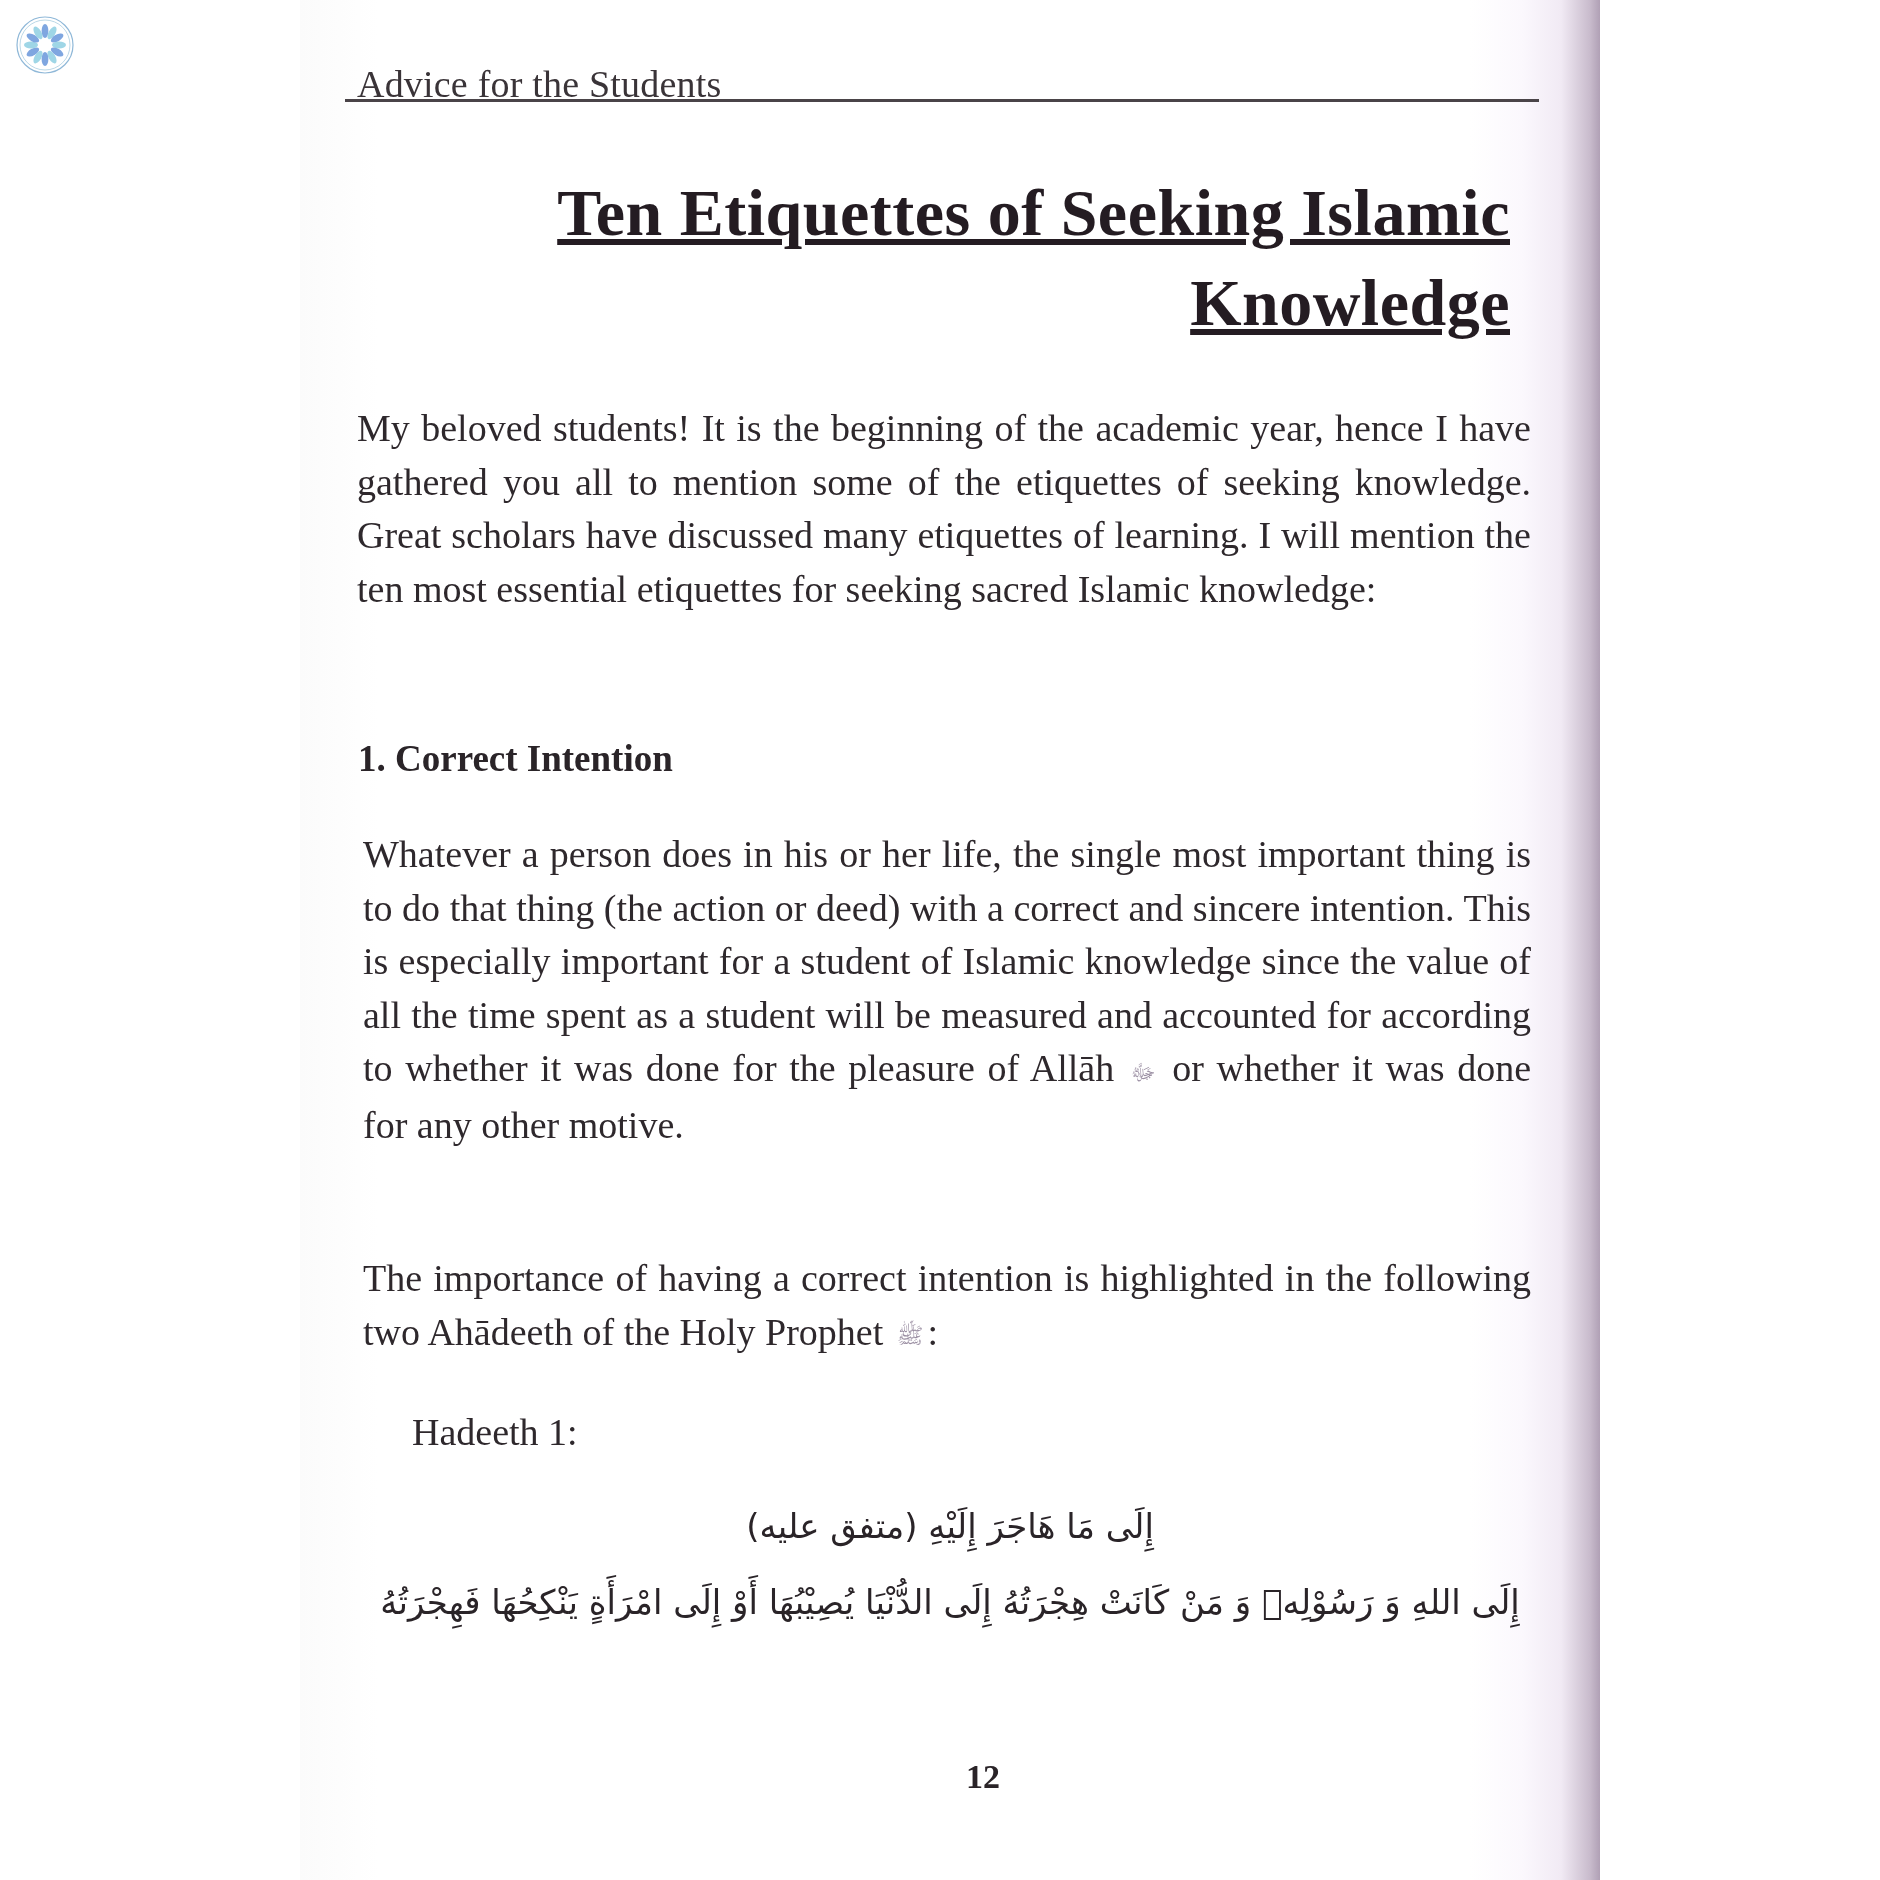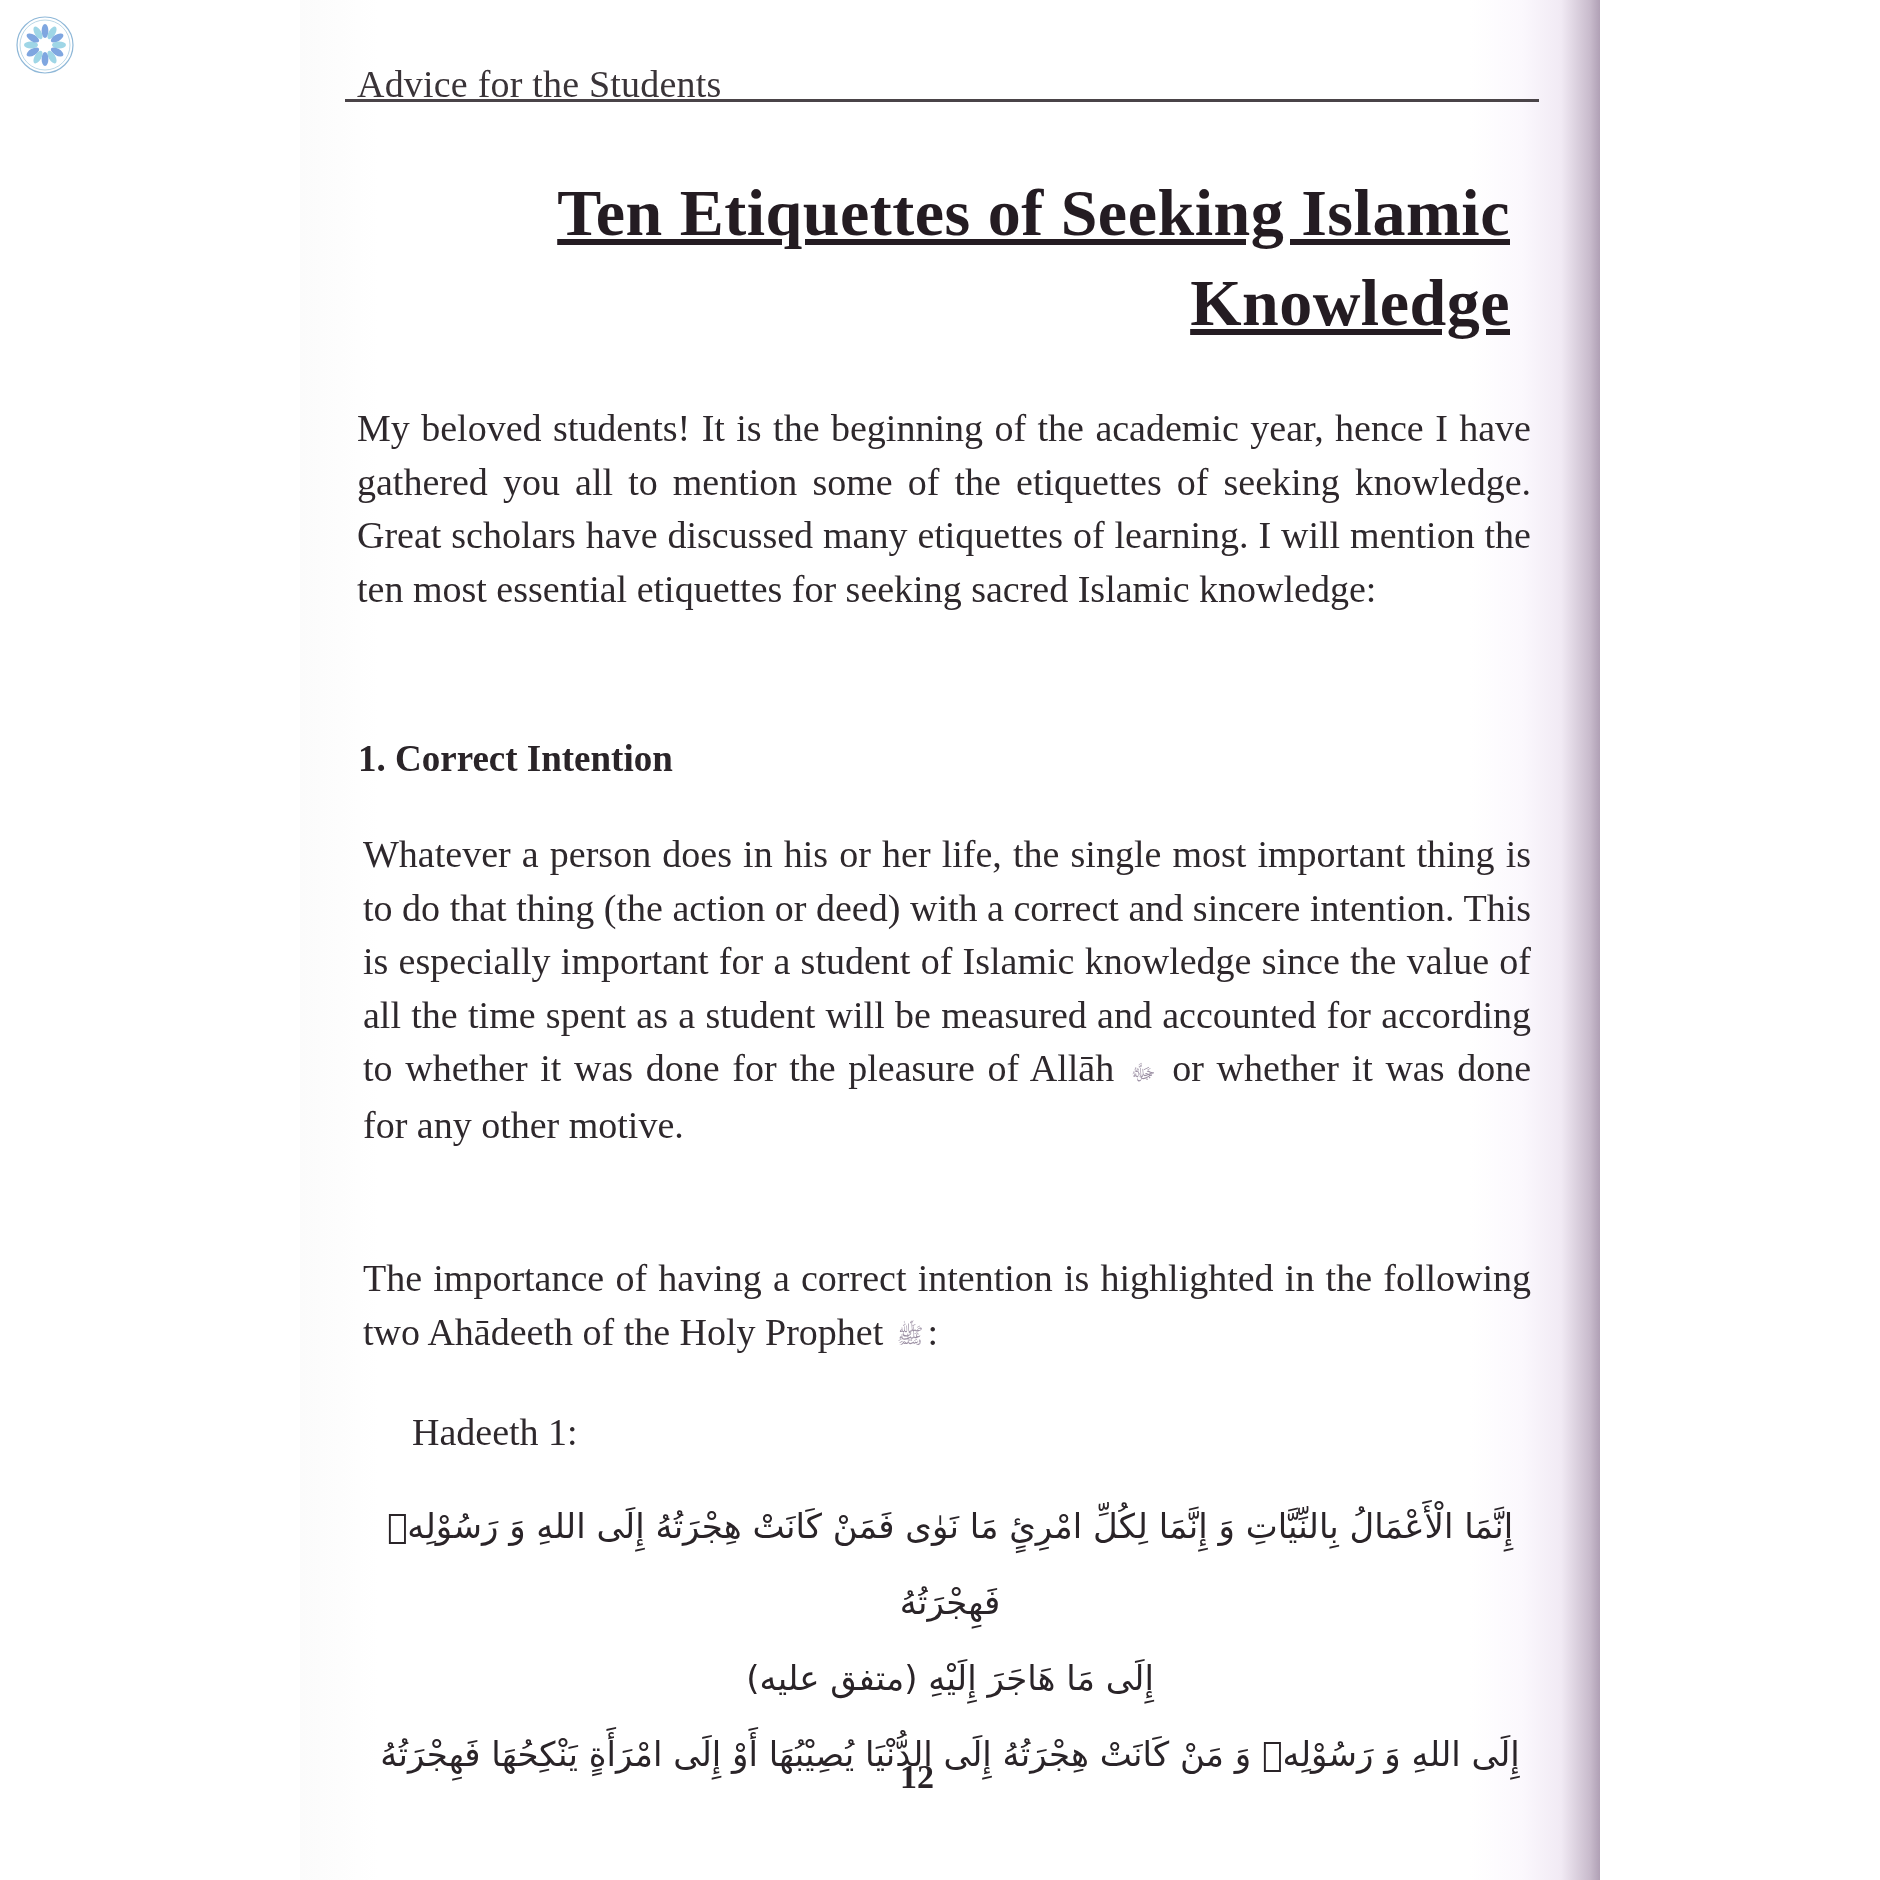--- a/index.html
+++ b/index.html
@@ -111,21 +111,21 @@
       font-size: 34px;
       line-height: 76px;
       color: #2a2428;
     }
     .arabic .line { display: block; }
     .page-number {
       position: absolute;
       left: 900px;
       top: 1758px;
       width: 100px;
-      text-align: left;
+      text-align: right;
       font-size: 34px;
       font-weight: bold;
       color: #2a2428;
     }
     .honorific {
       display: inline-block;
       font-family: "DejaVu Sans", sans-serif;
       font-size: 22px;
       color: #9a8ea2;
       vertical-align: middle;
@@ -167,18 +167,17 @@
 
 <div class="section-heading">1. Correct Intention</div>
 
 <div class="para p2"><span>Whatever a person does in his or her life, the single most important thing is to do that thing (the action or deed) with a correct and sincere intention. This is especially important for a student of Islamic knowledge since the value of all the time spent as a student will be measured and accounted for according to whether it was done for the pleasure of Allāh</span> <span class="honorific">ﷻ</span><span> or whether it was done for any other motive.</span></div>
 
 <div class="para p3"><span>The importance of having a correct intention is highlighted in the following two Ahādeeth of the Holy Prophet</span> <span class="honorific">ﷺ</span><span>:</span></div>
 
 <div class="hadeeth-label">Hadeeth 1:</div>
 
 <div class="arabic">
-  <span class="line">إِنَّمَا الْأَعْمَالُ بِالنِّيَّاتِ وَ إِنَّمَا لِكُلِّ امْرِئٍ مَا نَوٰى فَمَنْ كَانَتْ هِجْرَتُهُ إِلَى اللهِ وَ رَسُوْلِهٖ فَهِجْرَتُهُ</span>
   <span class="line">إِلَى مَا هَاجَرَ إِلَيْهِ (متفق عليه)</span>
   <span class="line">إِلَى اللهِ وَ رَسُوْلِهٖ وَ مَنْ كَانَتْ هِجْرَتُهُ إِلَى الدُّنْيَا يُصِيْبُهَا أَوْ إِلَى امْرَأَةٍ يَنْكِحُهَا فَهِجْرَتُهُ</span>
 </div>
 
 <div class="page-number">12</div>
 
 </body></html>

